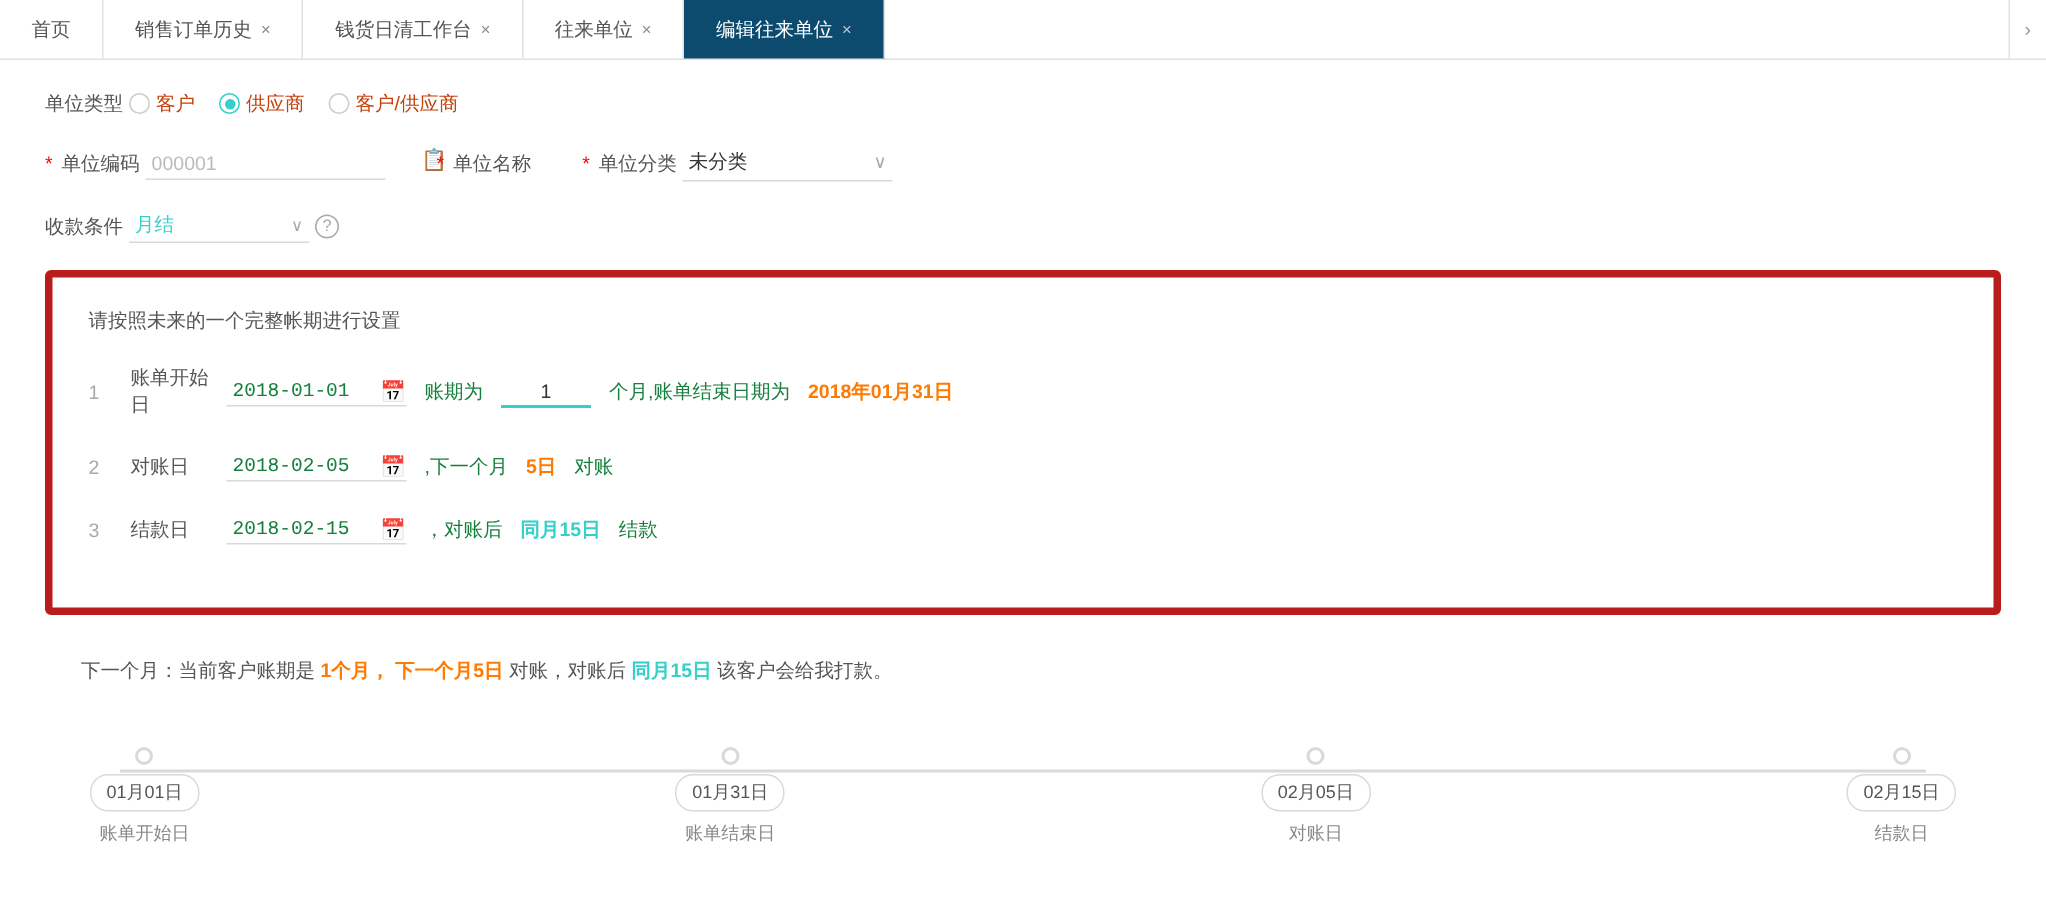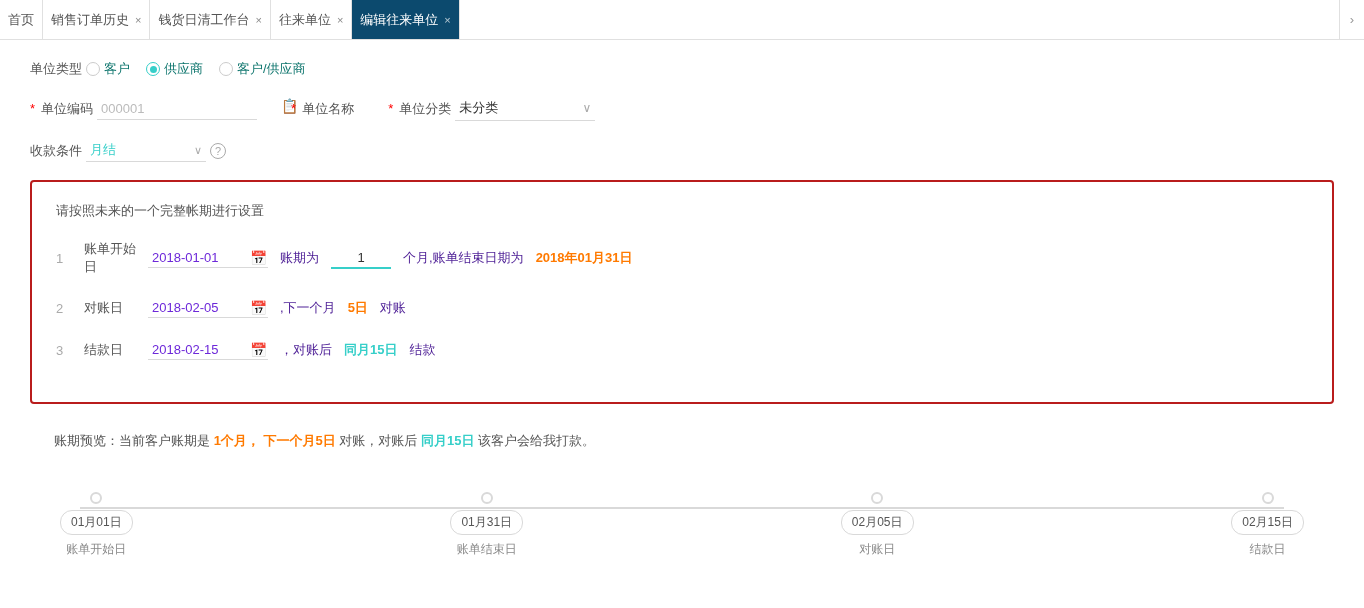--- a/index.html
+++ b/index.html
@@ -9,21 +9,21 @@
     .tab-bar {
       display: flex;
       align-items: stretch;
       background: #fff;
       border-bottom: 1px solid #e0e0e0;
       height: 40px;
     }
     .tab-item {
       display: flex;
       align-items: center;
-      padding: 0 8px;
+      padding: 0 21px;
       cursor: pointer;
       color: #555;
       font-size: 13px;
       border-right: 1px solid #e0e0e0;
       gap: 6px;
       white-space: nowrap;
     }
     .tab-item.active {
       background: #0c4a6e;
       color: #fff;
@@ -118,21 +118,21 @@
       display: flex;
       align-items: center;
       gap: 16px;
     }
     .radio-item {
       display: flex;
       align-items: center;
       gap: 4px;
       cursor: pointer;
       font-size: 13px;
-      color: #0f766e;
+      color: #c2410c;
     }
     .radio-circle {
       width: 14px;
       height: 14px;
       border-radius: 50%;
       border: 1.5px solid #ccc;
       display: flex;
       align-items: center;
       justify-content: center;
     }
@@ -142,21 +142,21 @@
     .radio-circle.checked::after {
       content: '';
       width: 7px;
       height: 7px;
       border-radius: 50%;
       background: #36cfc9;
     }
 
     
     .billing-box {
-      border: 2px solid #b91c1c;
+      border: 5px solid #b91c1c;
       border-radius: 4px;
       padding: 20px 24px;
       margin-bottom: 16px;
     }
     .billing-title {
       font-size: 13px;
       color: #555;
       margin-bottom: 20px;
     }
     .billing-row {
@@ -178,43 +178,44 @@
     .date-input-wrapper {
       display: flex;
       align-items: center;
       border-bottom: 1px solid #d9d9d9;
       width: 120px;
     }
     .date-input-wrapper input {
       border: none;
       outline: none;
       font-size: 13px;
-      color: #6d28d9;
+      color: #15803d;
       width: 100%;
       padding: 2px 4px;
       background: transparent;
+      font-family: Liberation Mono, monospace;
     }
     .calendar-icon {
       color: #36cfc9;
       font-size: 14px;
       cursor: pointer;
     }
     .period-input {
       border: none;
       border-bottom: 2px solid #36cfc9;
       outline: none;
       font-size: 13px;
       color: #333;
       width: 60px;
       padding: 2px 4px;
       text-align: center;
     }
     .desc-text {
       font-size: 13px;
-      color: #4c1d95;
+      color: #15803d;
     }
     .highlight-orange {
       color: #ff7a00;
       font-weight: bold;
     }
     .highlight-teal {
       color: #36cfc9;
       font-weight: bold;
     }
 
@@ -425,21 +426,21 @@
         <input type="text" value="2018-02-15" style="">
         <span class="calendar-icon">📅</span>
       </div>
       <span class="desc-text">，对账后</span>
       <span class="highlight-teal">同月15日</span>
       <span class="desc-text">结款</span>
     </div>
   </div>
 
   <div class="preview-bar">
-    <span>账期预览：当前客户账期是</span>
+    <span>下一个月：当前客户账期是</span>
     <span class="highlight-orange">1个月，</span>
     <span class="highlight-orange">下一个月5日</span>
     <span>对账，对账后</span>
     <span class="highlight-teal">同月15日</span>
     <span>该客户会给我打款。</span>
   </div>
 
   <div class="timeline-section">
     <div class="timeline-line"></div>
     <div class="timeline-nodes">

